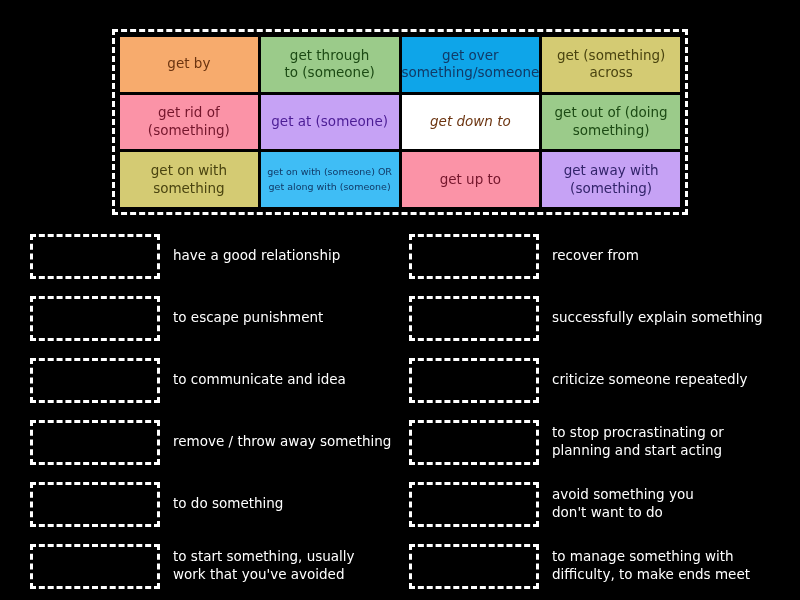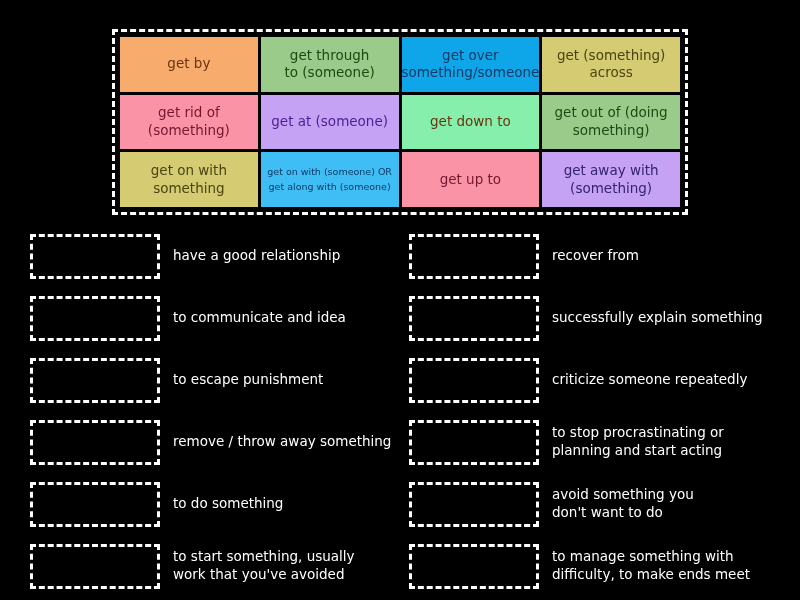--- a/index.html
+++ b/index.html
@@ -112,21 +112,21 @@
         <span class="tile-text">get (something)
 across</span>
       </div>
       <div class="tile" style="background: rgb(251, 147, 167); color: rgb(116, 22, 44);">
         <span class="tile-text">get rid of
 (something)</span>
       </div>
       <div class="tile" style="background: rgb(198, 162, 245); color: #4c1d95;">
         <span class="tile-text">get at (someone)</span>
       </div>
-      <div class="tile" style="background: #86efac; color: rgb(107, 52, 16);">
+      <div class="tile" style="background: #ffffff; color: rgb(107, 52, 16); font-style: italic;">
         <span class="tile-text">get down to</span>
       </div>
       <div class="tile" style="background: rgb(155, 203, 138); color: rgb(28, 74, 20);">
         <span class="tile-text">get out of (doing
 something)</span>
       </div>
       <div class="tile" style="background: rgb(212, 203, 115); color: rgb(74, 68, 16);">
         <span class="tile-text">get on with
 something</span>
       </div>
@@ -145,25 +145,25 @@
 </div>
 
 <div id="answer-area">
   <div class="answer-column" id="answer-column-left">
       <div class="answer-row">
         <div class="drop-zone"></div>
         <div class="definition">have a good relationship</div>
       </div>
       <div class="answer-row">
         <div class="drop-zone"></div>
+        <div class="definition">to escape punishment</div>
+      </div>
+      <div class="answer-row">
+        <div class="drop-zone"></div>
         <div class="definition">to communicate and idea</div>
-      </div>
-      <div class="answer-row">
-        <div class="drop-zone"></div>
-        <div class="definition">to escape punishment</div>
       </div>
       <div class="answer-row">
         <div class="drop-zone"></div>
         <div class="definition">remove / throw away something</div>
       </div>
       <div class="answer-row">
         <div class="drop-zone"></div>
         <div class="definition">to do something</div>
       </div>
       <div class="answer-row">

